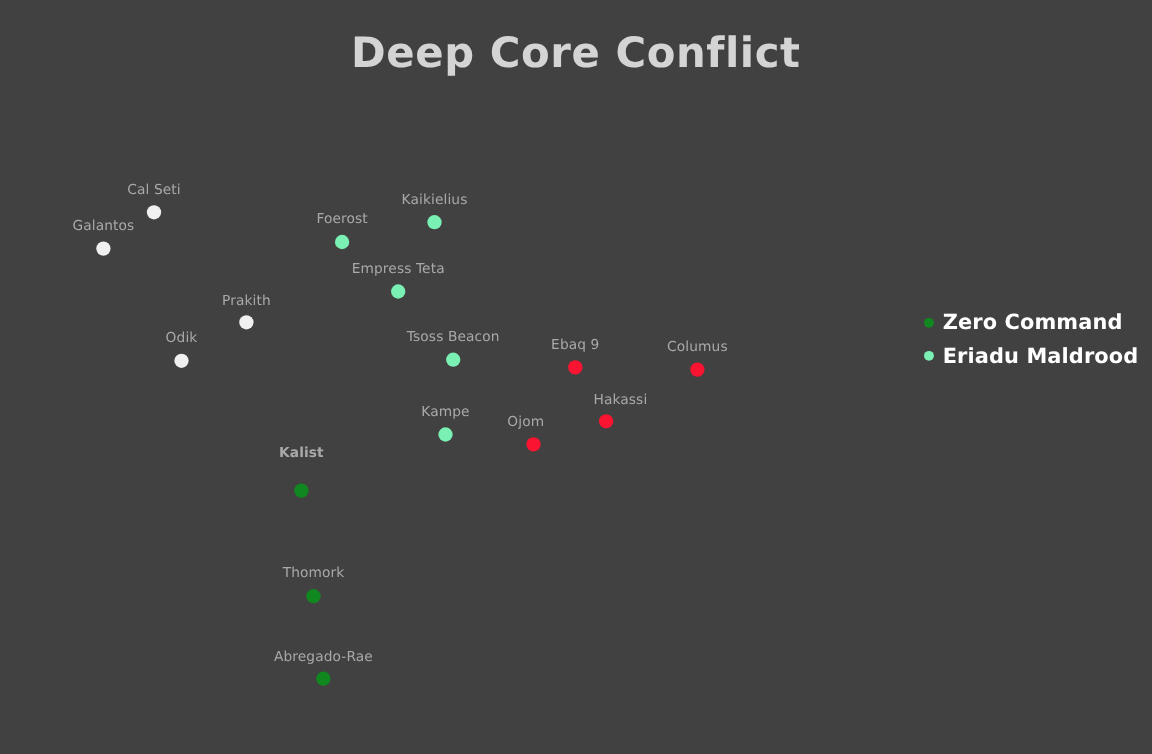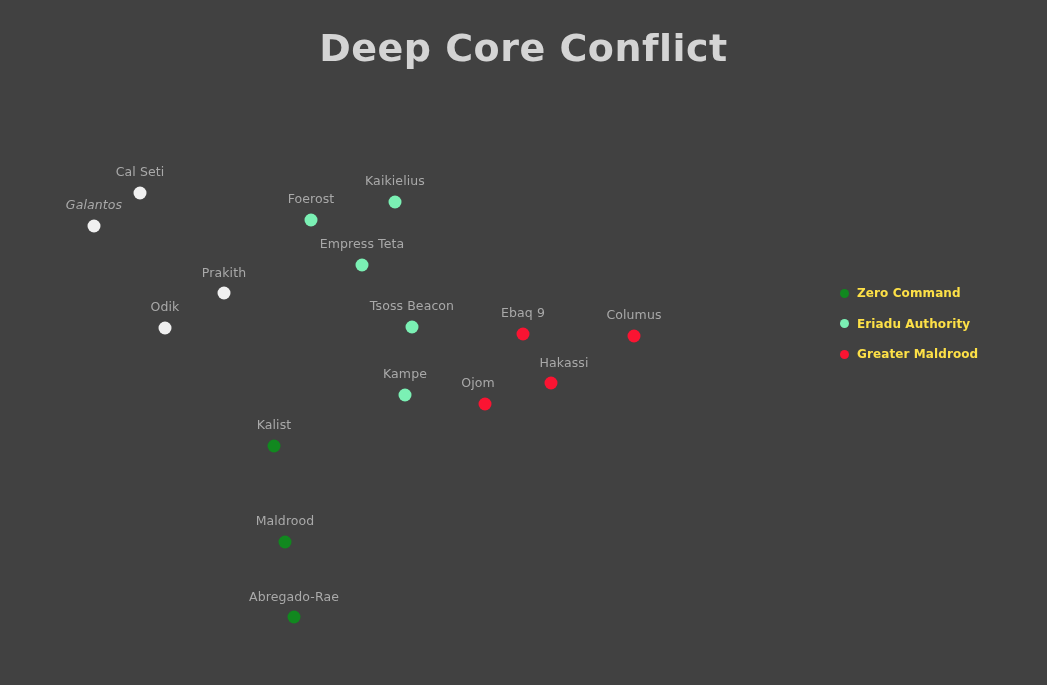--- a/index.html
+++ b/index.html
@@ -59,38 +59,38 @@
     align-items: center;
   }
   .legend-swatch {
     width: 9px;
     height: 9px;
     border-radius: 50%;
     flex: 0 0 auto;
     margin-right: 8px;
   }
   .legend-label {
-    font-size: 12px;
+    font-size: 19px;
     font-weight: bold;
-    color: #fde047;
+    color: #ffffff;
     white-space: nowrap;
     letter-spacing: 0.1px;
   }
 </style>
 </head>
 <body>
 
 <div id="map-canvas">
 
   <div id="chart-title">Deep Core Conflict</div>
 
   <div id="points-layer">
       <div class="node-label" style="left: 140px; top: 179px; text-align: center;">Cal Seti</div>
       <div class="node" style="left: 140px; top: 193px; background: rgb(240, 240, 240);"></div>
-      <div class="node-label" style="left: 94px; top: 212px; font-style: italic;">Galantos</div>
+      <div class="node-label" style="left: 94px; top: 212px;">Galantos</div>
       <div class="node" style="left: 94px; top: 226px; background: rgb(240, 240, 240);"></div>
       <div class="node-label" style="left: 224px; top: 280px;">Prakith</div>
       <div class="node" style="left: 224px; top: 293px; background: rgb(240, 240, 240);"></div>
       <div class="node-label" style="left: 165px; top: 314px;">Odik</div>
       <div class="node" style="left: 165px; top: 328px; background: rgb(240, 240, 240);"></div>
       <div class="node-label" style="left: 311px; top: 206px;">Foerost</div>
       <div class="node" style="left: 311px; top: 220px; background: rgb(123, 240, 180);"></div>
       <div class="node-label" style="left: 395px; top: 188px;">Kaikielius</div>
       <div class="node" style="left: 395px; top: 202px; background: rgb(123, 240, 180);"></div>
       <div class="node-label" style="left: 362px; top: 251px;">Empress Teta</div>
@@ -100,36 +100,32 @@
       <div class="node-label" style="left: 405px; top: 381px;">Kampe</div>
       <div class="node" style="left: 405px; top: 395px; background: rgb(123, 240, 180);"></div>
       <div class="node-label" style="left: 523px; top: 320px;">Ebaq 9</div>
       <div class="node" style="left: 523px; top: 334px; background: rgb(250, 20, 50);"></div>
       <div class="node-label" style="left: 634px; top: 322px; text-align: right;">Columus</div>
       <div class="node" style="left: 634px; top: 336px; background: rgb(250, 20, 50);"></div>
       <div class="node-label" style="left: 564px; top: 370px;">Hakassi</div>
       <div class="node" style="left: 551px; top: 383px; background: rgb(250, 20, 50);"></div>
       <div class="node-label" style="left: 478px; top: 390px;">Ojom</div>
       <div class="node" style="left: 485px; top: 404px; background: rgb(250, 20, 50);"></div>
-      <div class="node-label" style="left: 274px; top: 432px;">Kalist</div>
+      <div class="node-label" style="left: 274px; top: 418px; font-weight: bold;">Kalist</div>
       <div class="node" style="left: 274px; top: 446px; background: rgb(17, 136, 31);"></div>
-      <div class="node-label" style="left: 285px; top: 528px;">Maldrood</div>
+      <div class="node-label" style="left: 285px; top: 528px;">Thomork</div>
       <div class="node" style="left: 285px; top: 542px; background: rgb(17, 136, 31);"></div>
       <div class="node-label" style="left: 294px; top: 604px;">Abregado-Rae</div>
       <div class="node" style="left: 294px; top: 617px; background: rgb(17, 136, 31);"></div>
     </div>
 
   <div id="legend">
       <div class="legend-item">
         <span class="legend-swatch" style="background: rgb(17, 136, 31);"></span>
         <span class="legend-label">Zero Command</span>
       </div>
       <div class="legend-item">
         <span class="legend-swatch" style="background: rgb(123, 240, 180);"></span>
-        <span class="legend-label">Eriadu Authority</span>
-      </div>
-      <div class="legend-item">
-        <span class="legend-swatch" style="background: rgb(250, 20, 50);"></span>
-        <span class="legend-label">Greater Maldrood</span>
+        <span class="legend-label">Eriadu Maldrood</span>
       </div>
     </div>
 
 </div>
 
 </body></html>

